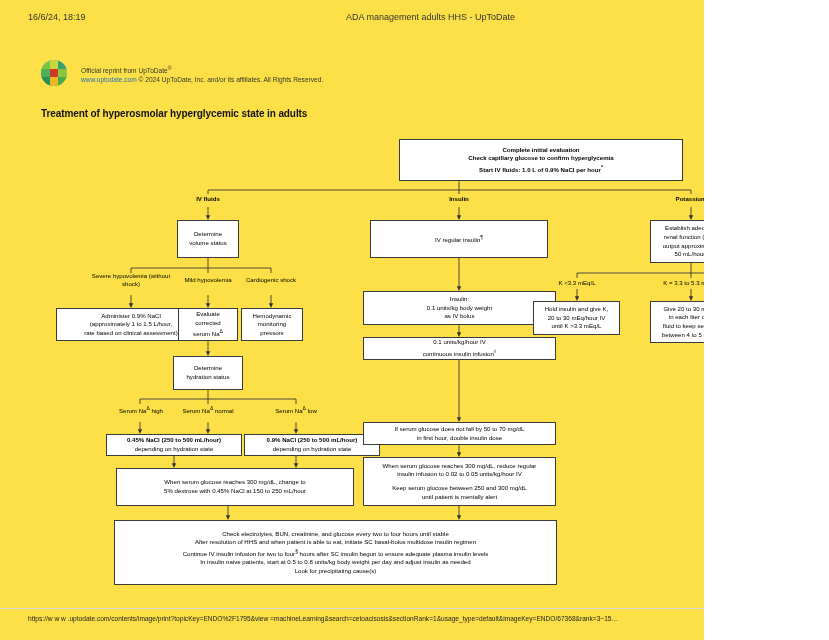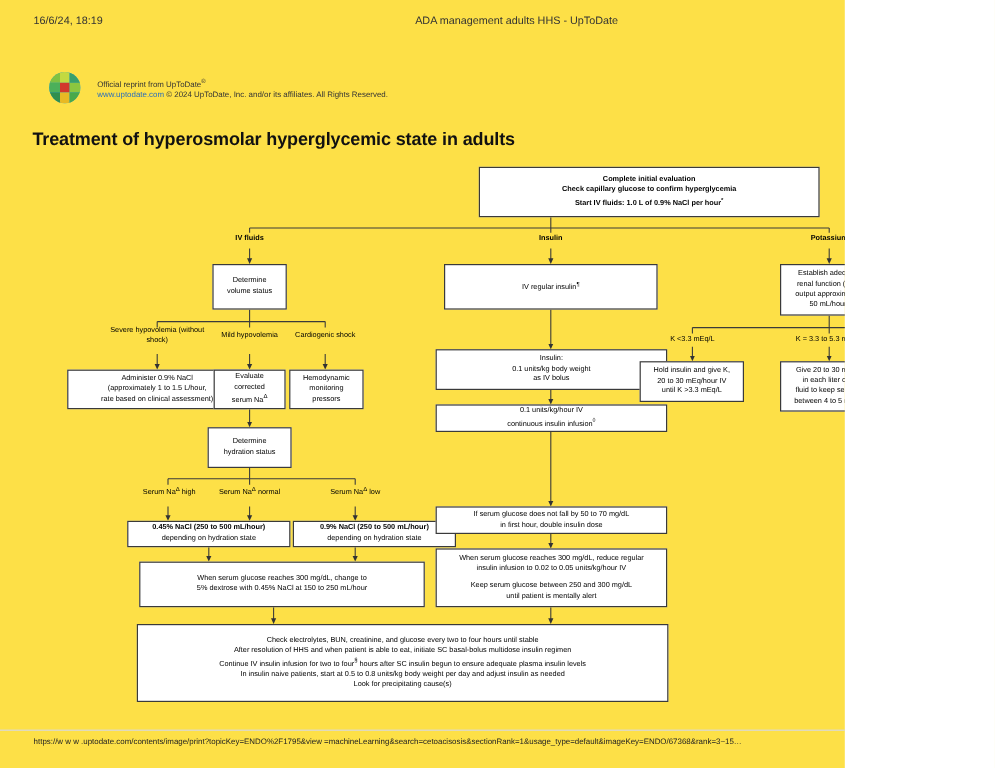--- a/index.html
+++ b/index.html
@@ -48,22 +48,22 @@
     letter-spacing: -0.3px; line-height: 20px; color: #1a1a1a;
     font-family: "DejaVu Sans", sans-serif;
   }
   .logo-word sup { font-size: 9px; vertical-align: super; font-weight: normal; }
   .reprint { margin-left: 14px; padding-top: 4px; font-size: 6.6px; line-height: 9px; color: #333; }
   .reprint .r-link { color: #2a6ebb; }
   .reprint sup { font-size: 5px; }
 
   
   .page-title {
-    position: absolute; left: 27px; top: 108px;
-    font-size: 15px; font-weight: bold; color: #111;
+    position: absolute; left: 41px; top: 108px;
+    font-size: 10px; font-weight: bold; color: #111;
     letter-spacing: -0.1px;
   }
 
   
   .chart { position: absolute; left: 0; top: 132px; width: 829px; height: 460px; }
   .chart svg.lines { position: absolute; left: 0; top: 0; width: 829px; height: 460px; }
 
   .node {
     position: absolute;
     border: 1px solid #3a3a3a;

